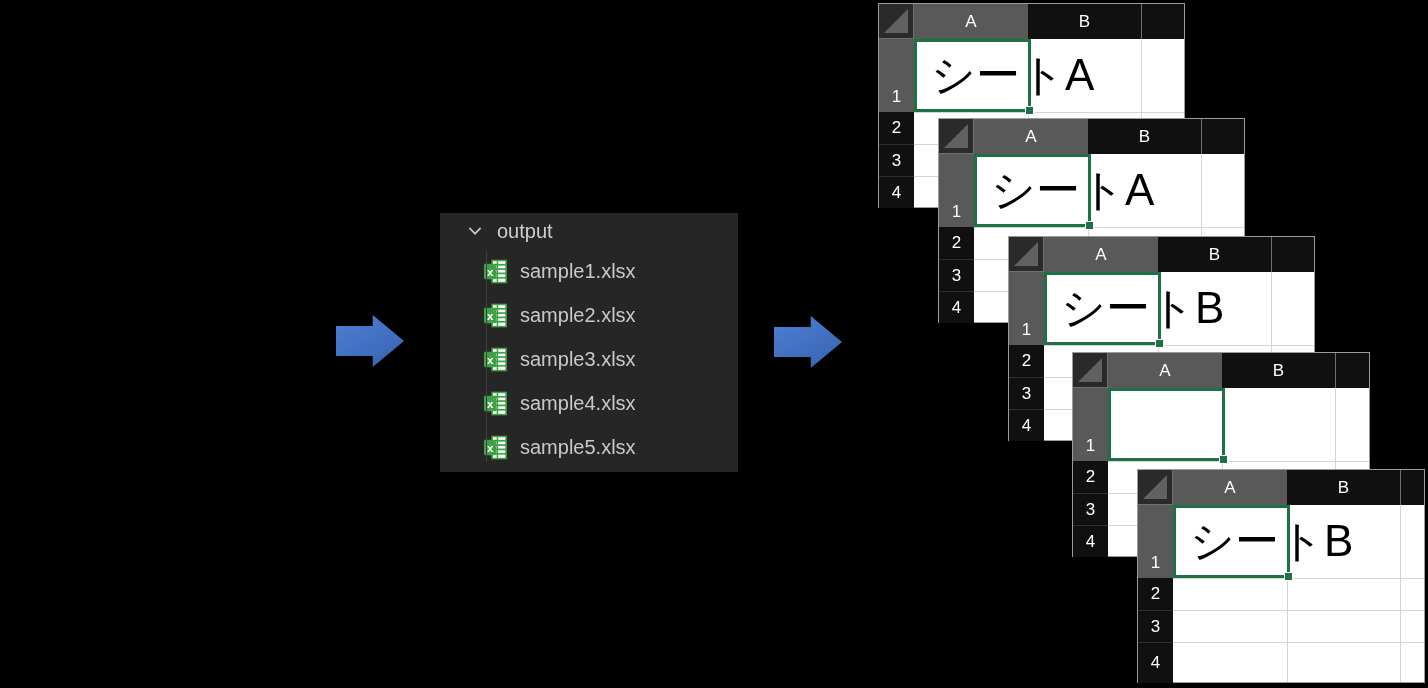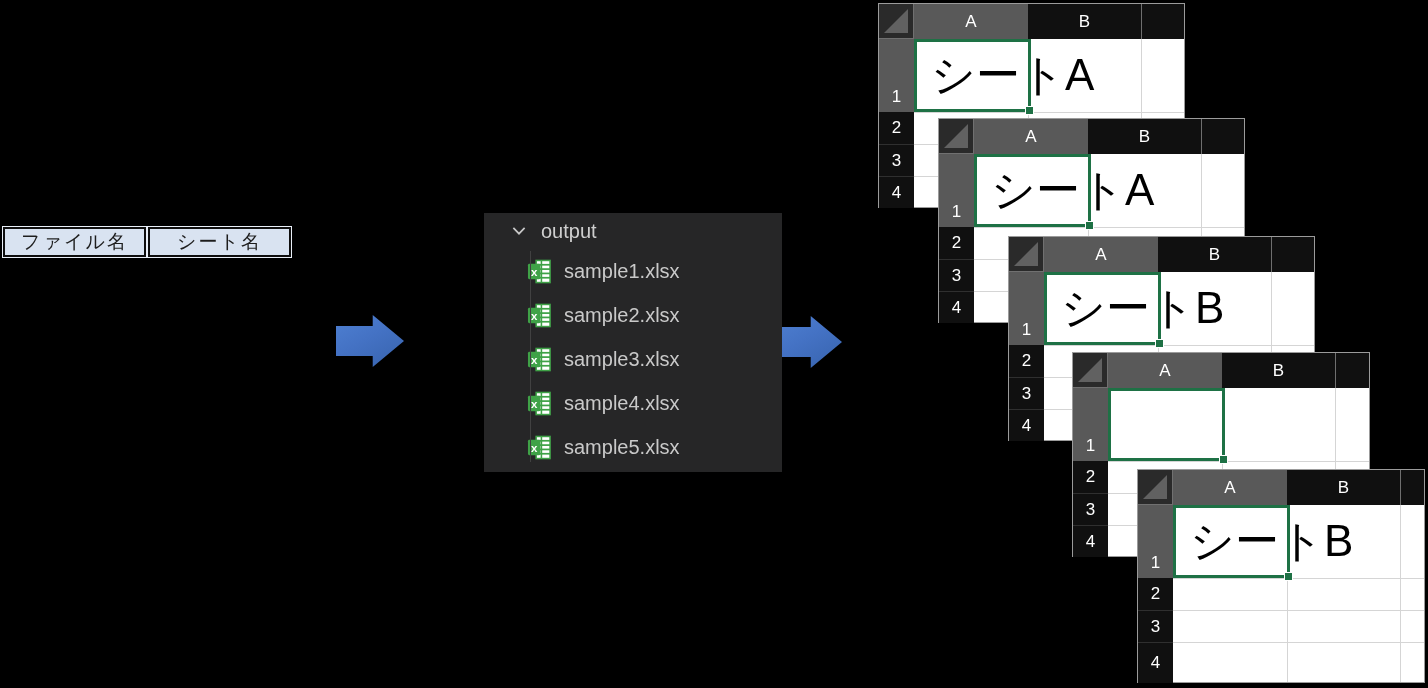--- a/index.html
+++ b/index.html
@@ -16,21 +16,21 @@
 
   
   .flow-arrow { position:absolute; width:68px; height:52px;
                 background:linear-gradient(150deg,#4e80d2 0%,#4472c4 45%,#3763ad 100%);
                 clip-path:polygon(0 21%,54% 21%,54% 0,100% 50%,54% 100%,54% 79%,0 79%); }
   .arrow1 { left:336px; top:315px; }
   .arrow2 { left:774px; top:316px; }
 
   
   .explorer { position:absolute; left:440px; top:213px; width:298px; height:259px;
-              background:#262627; color:#c9c9c9;margin-left:44px; }
+              background:#262627; color:#c9c9c9; }
   .folder-row { height:36px; display:flex; align-items:center; padding-left:26px;
                 font-size:20px; color:#cfcfcf; cursor:pointer; }
   .folder-row .chev { width:18px; height:18px; margin-right:13px; flex:0 0 auto; }
   .indent-guide { position:absolute; left:46px; top:38px; bottom:10px; width:1px;
                   background:#414141; }
   .file-row { height:44px; display:flex; align-items:center; padding-left:43px;
               font-size:20px; color:#c9c9c9; cursor:pointer; }
   .file-row .xicon { width:25px; height:25px; margin-right:12px; flex:0 0 auto; }
 
   
@@ -69,24 +69,20 @@
   .sel-border { position:absolute; left:0; top:0; width:117px; height:73px;
                 border:3px solid #1e7145; z-index:3; pointer-events:none; }
   .fill-handle { position:absolute; left:111px; top:67px; width:9px; height:9px;
                  background:#1e7145; border:1px solid #fff; z-index:4; cursor:crosshair; }
 </style>
 </head>
 <body>
 
 <div id="canvas">
 
-  <div class="map-table">
-    <div class="map-cell">ファイル名</div>
-    <div class="map-cell">シート名</div>
-  </div>
 
   <div class="flow-arrow arrow1"></div>
   <div class="flow-arrow arrow2"></div>
 
   <div class="explorer">
     <div class="folder-row">
       <svg class="chev" viewBox="0 0 16 16">
         <path d="M3 5.2 L8 10.4 L13 5.2" fill="none" stroke="#c8c8c8" stroke-width="1.5"></path>
       </svg>
       <span>output</span>

